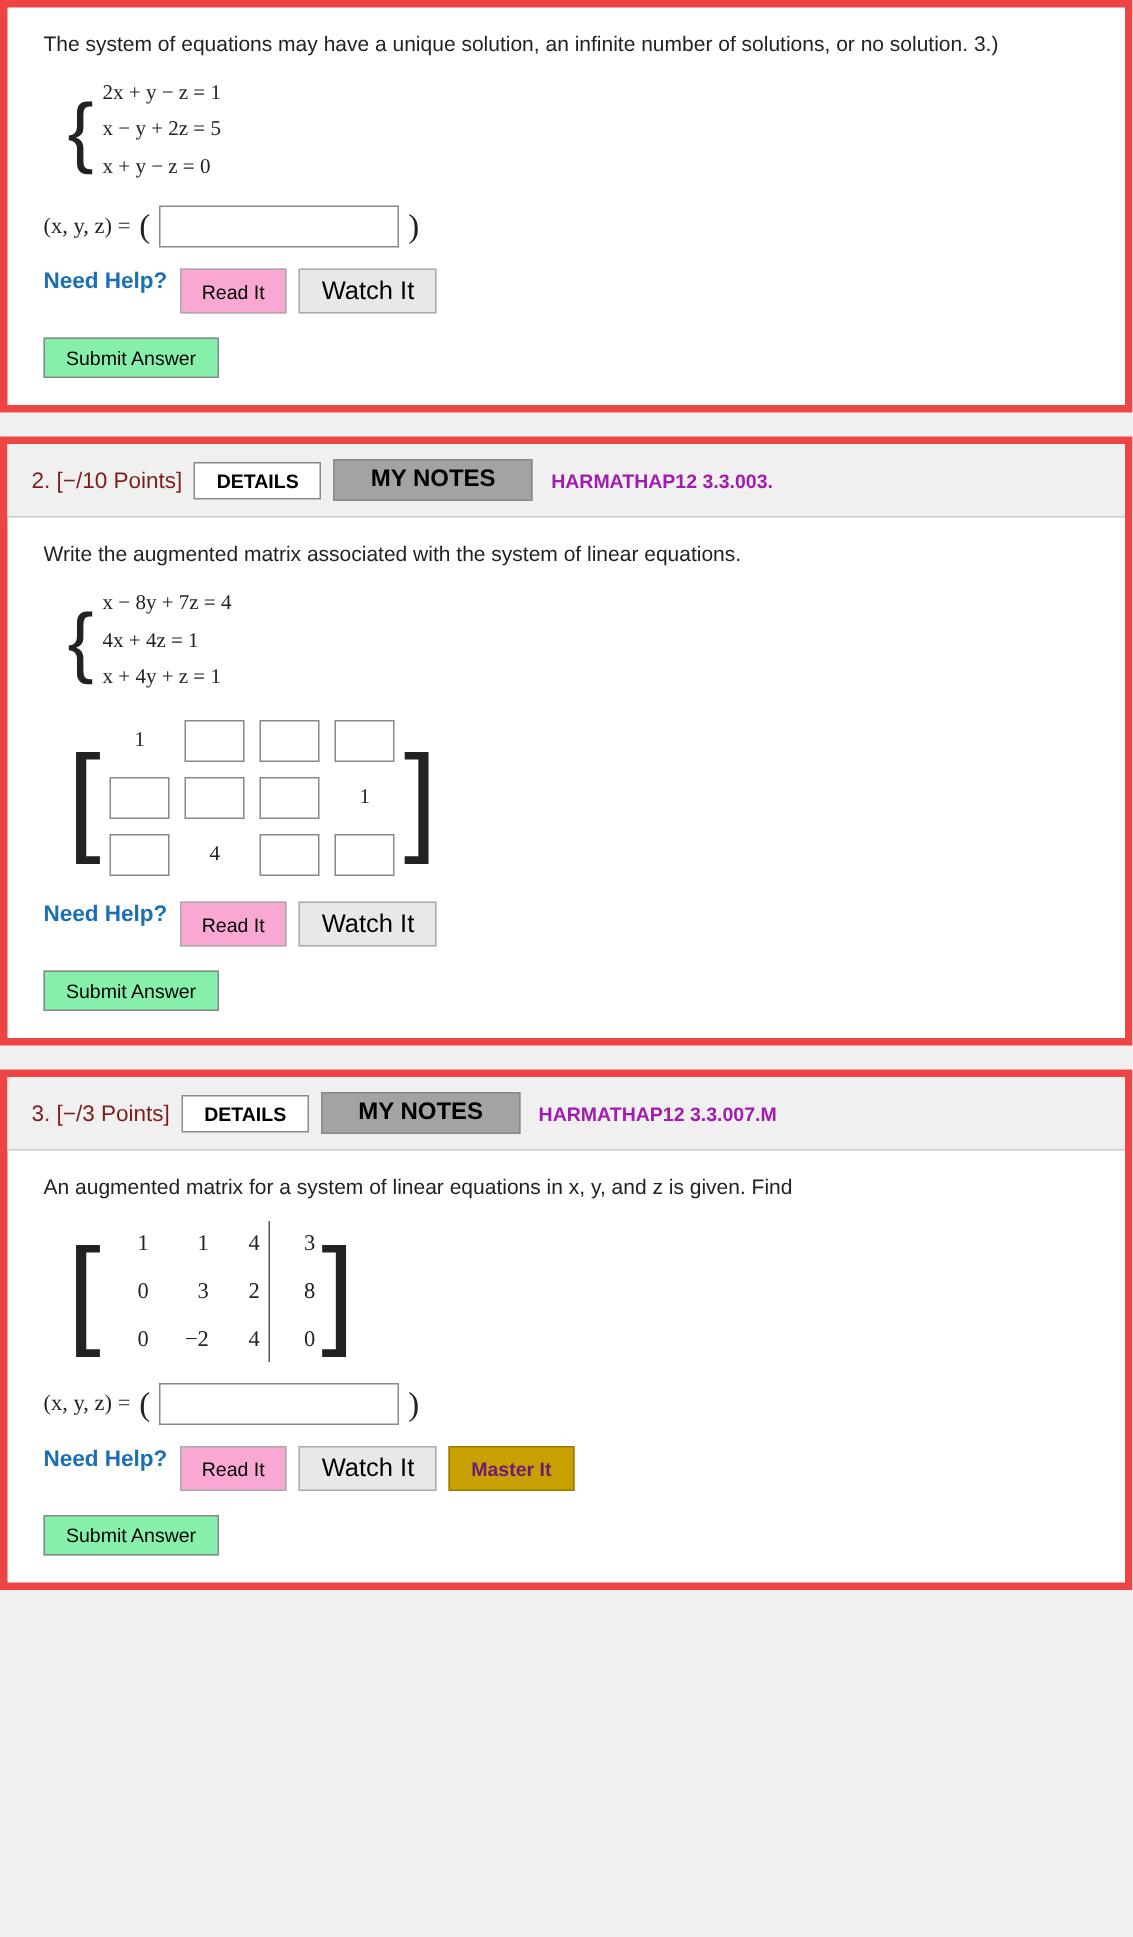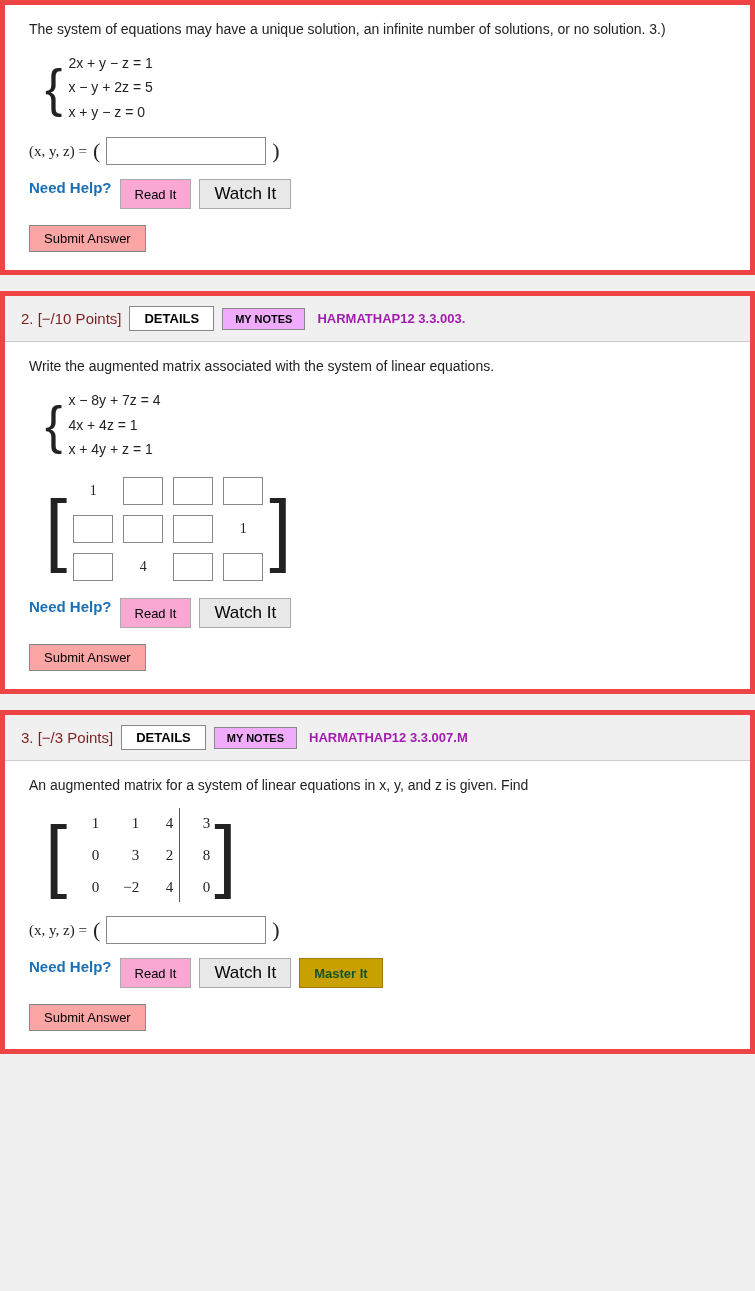--- a/index.html
+++ b/index.html
@@ -41,24 +41,24 @@
     .btn-details {
       background: #fff;
       border: 1px solid #888;
       padding: 4px 14px;
       font-size: 13px;
       cursor: pointer;
       font-weight: bold;
     }
 
     .btn-mynotes {
-      background: #f0abfc;
-      border: 1px solid #888;
-      padding: 4px 12px;
-      font-size: 11px;
+      background: #a3a3a3;
+      border: 1px solid #888;
+      padding: 4px 24px;
+      font-size: 16px;
       cursor: pointer;
       font-weight: bold;
     }
 
     .problem-code {
       font-size: 13px;
       color: #a21caf;
       font-weight: bold;
       margin-left: 4px;
     }
@@ -91,21 +91,21 @@
 
     .equations {
       display: flex;
       flex-direction: column;
       gap: 2px;
     }
 
     .eq-line {
       font-size: 14px;
       line-height: 1.6;
-      font-family: Liberation Sans, sans-serif;
+      font-family: Liberation Serif, serif;
     }
 
     .answer-row {
       display: flex;
       align-items: center;
       gap: 6px;
       margin: 10px 0 14px 0;
       font-size: 15px;
       font-family: 'Times New Roman', serif;
     }
@@ -151,26 +151,26 @@
       font-size: 17px;
       cursor: pointer;
     }
 
     .btn-master-it {
       background: #c8a000;
       border: 1px solid #a07800;
       padding: 4px 14px;
       font-size: 13px;
       cursor: pointer;
-      color: #14532d;
+      color: #701a75;
       font-weight: bold;
     }
 
     .submit-btn {
-      background: #fca5a5;
+      background: #86efac;
       border: 1px solid #888;
       padding: 5px 14px;
       font-size: 13px;
       cursor: pointer;
       margin-top: 4px;
     }
 
     
     .matrix-wrapper {
       display: flex;

